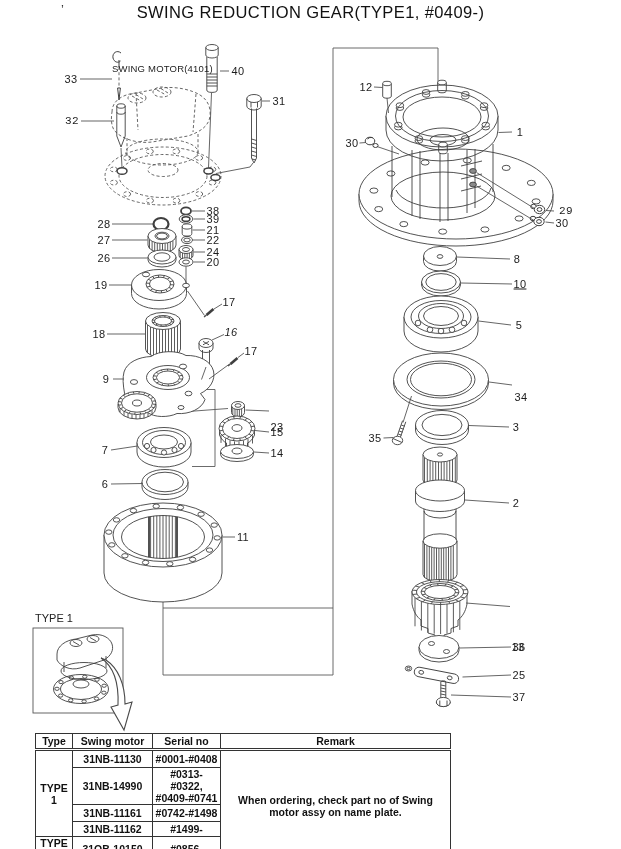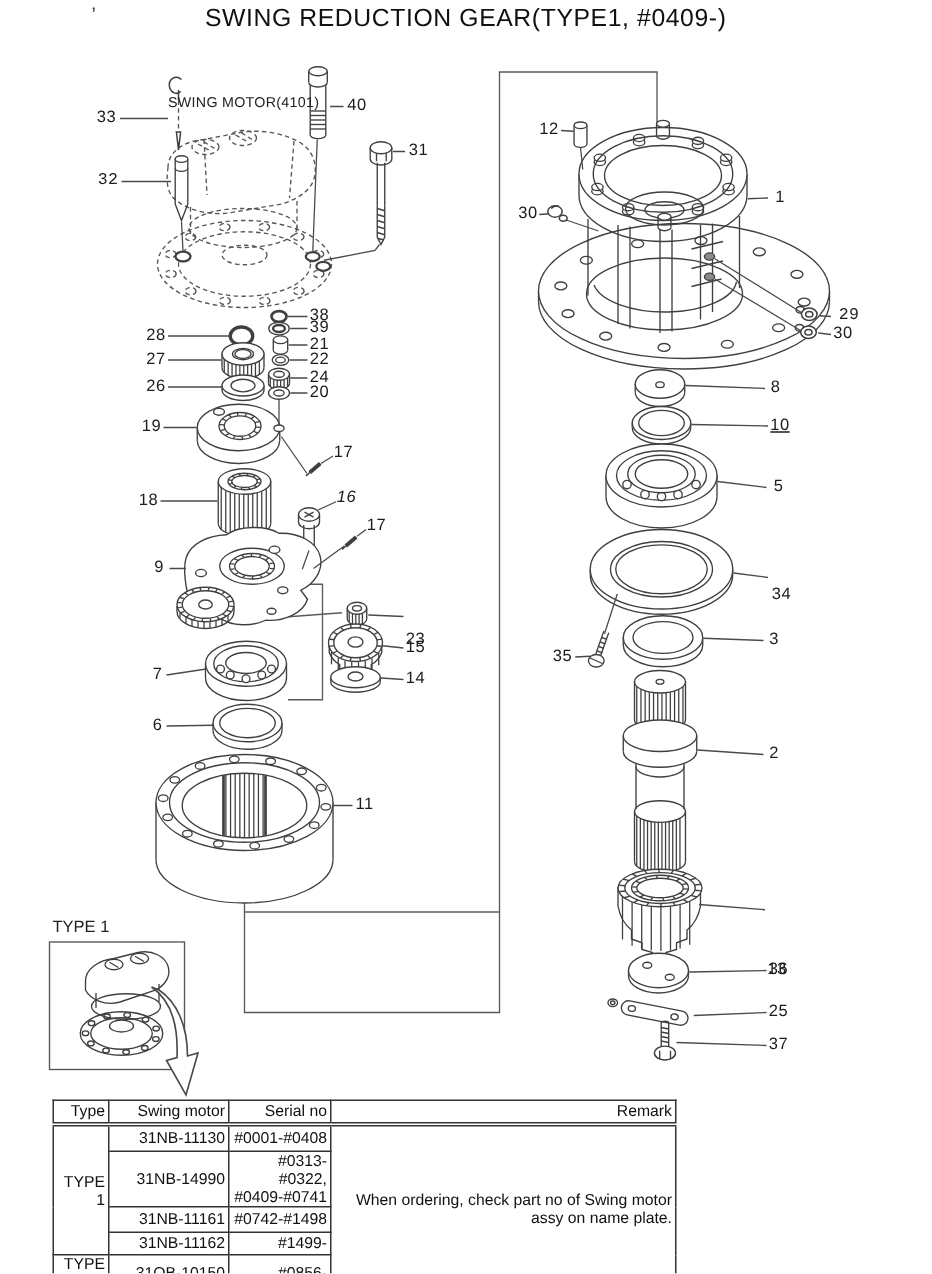--- a/index.html
+++ b/index.html
@@ -9,22 +9,22 @@
          font-size:16.5px;letter-spacing:.4px;color:#111;}
   .artifact{position:absolute;left:61px;top:2px;font-size:13px;color:#333;}
   .annot{position:absolute;white-space:nowrap;color:#222;}
   .swing-motor-label{left:112px;top:63px;font-size:9.5px;letter-spacing:.2px;}
   .type1-label{left:35px;top:612px;font-size:11px;}
   .plabel{position:absolute;font-size:11px;letter-spacing:.3px;color:#1c1c1c;
           transform:translate(-50%,-50%);line-height:1;}
   svg.art{position:absolute;left:0;top:0;}
   .stable{position:absolute;left:35px;top:733px;width:415px;border-collapse:collapse;
           table-layout:fixed;font-size:10.5px;color:#111;}
-  .stable th,.stable td{border:1px solid #333;text-align:right;vertical-align:middle;
-          padding:0 2px;font-weight:normal;line-height:1.15;}
+  .stable th,.stable td{border:1px solid #333;text-align:center;vertical-align:middle;
+          padding:0 2px;font-weight:bold;line-height:1.15;}
   .stable thead th{border-bottom:3px double #333;height:14px;}
   .serial-multi{white-space:pre-line;}
   .remark-cell{text-align:left;padding-left:8px;padding-right:4px;}
 </style>
 </head>
 <body>
 
 <div class="page">
 
   <div class="artifact">’</div>

